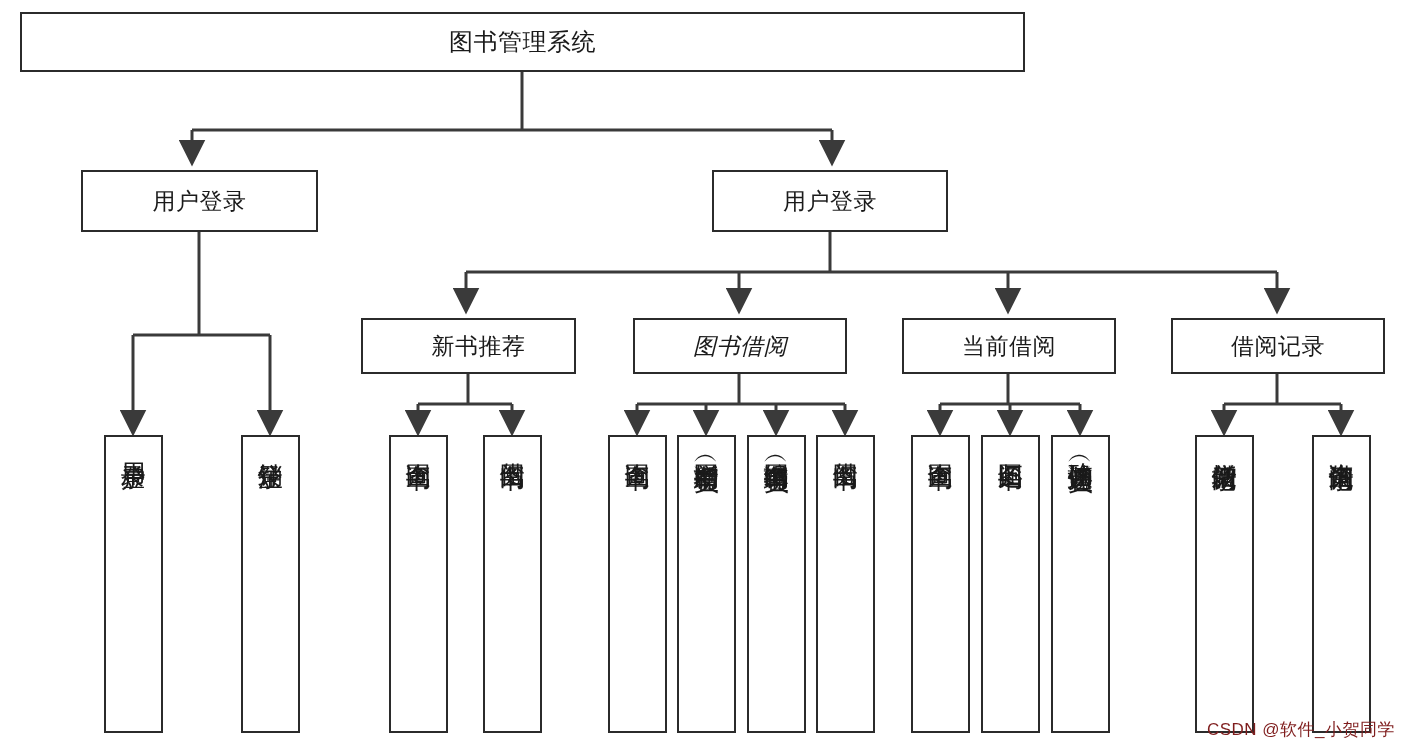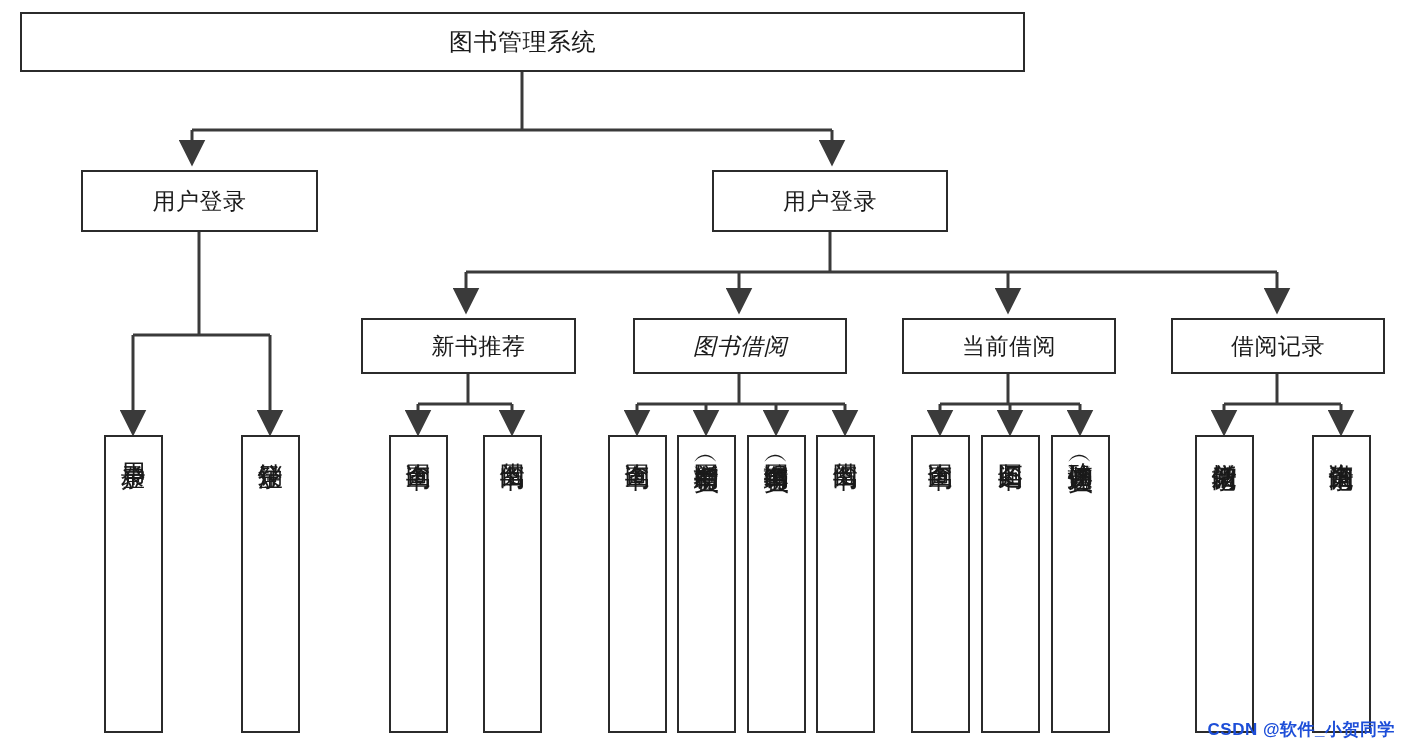--- a/index.html
+++ b/index.html
@@ -62,25 +62,24 @@
     text-orientation: upright;
     font-size: 25px;
     line-height: 1.05;
     letter-spacing: 1px;
   }
   .watermark {
     position: absolute;
     right: 10px;
     bottom: 6px;
     font-size: 17px;
-    color: #1d4ed8;
+    color: #7f1d1d;
     letter-spacing: 0.5px;
     z-index: 5;
     white-space: nowrap;
-    font-weight: bold;
   }
 </style>
 </head>
 <body>
 
 <div id="canvas">
 
   <svg id="edges" viewBox="0 0 1405 747" xmlns="http://www.w3.org/2000/svg">
     <defs>
       <marker id="arrow" viewBox="0 0 12 12" refX="10" refY="6" markerWidth="9" markerHeight="9" orient="auto-start-reverse">

